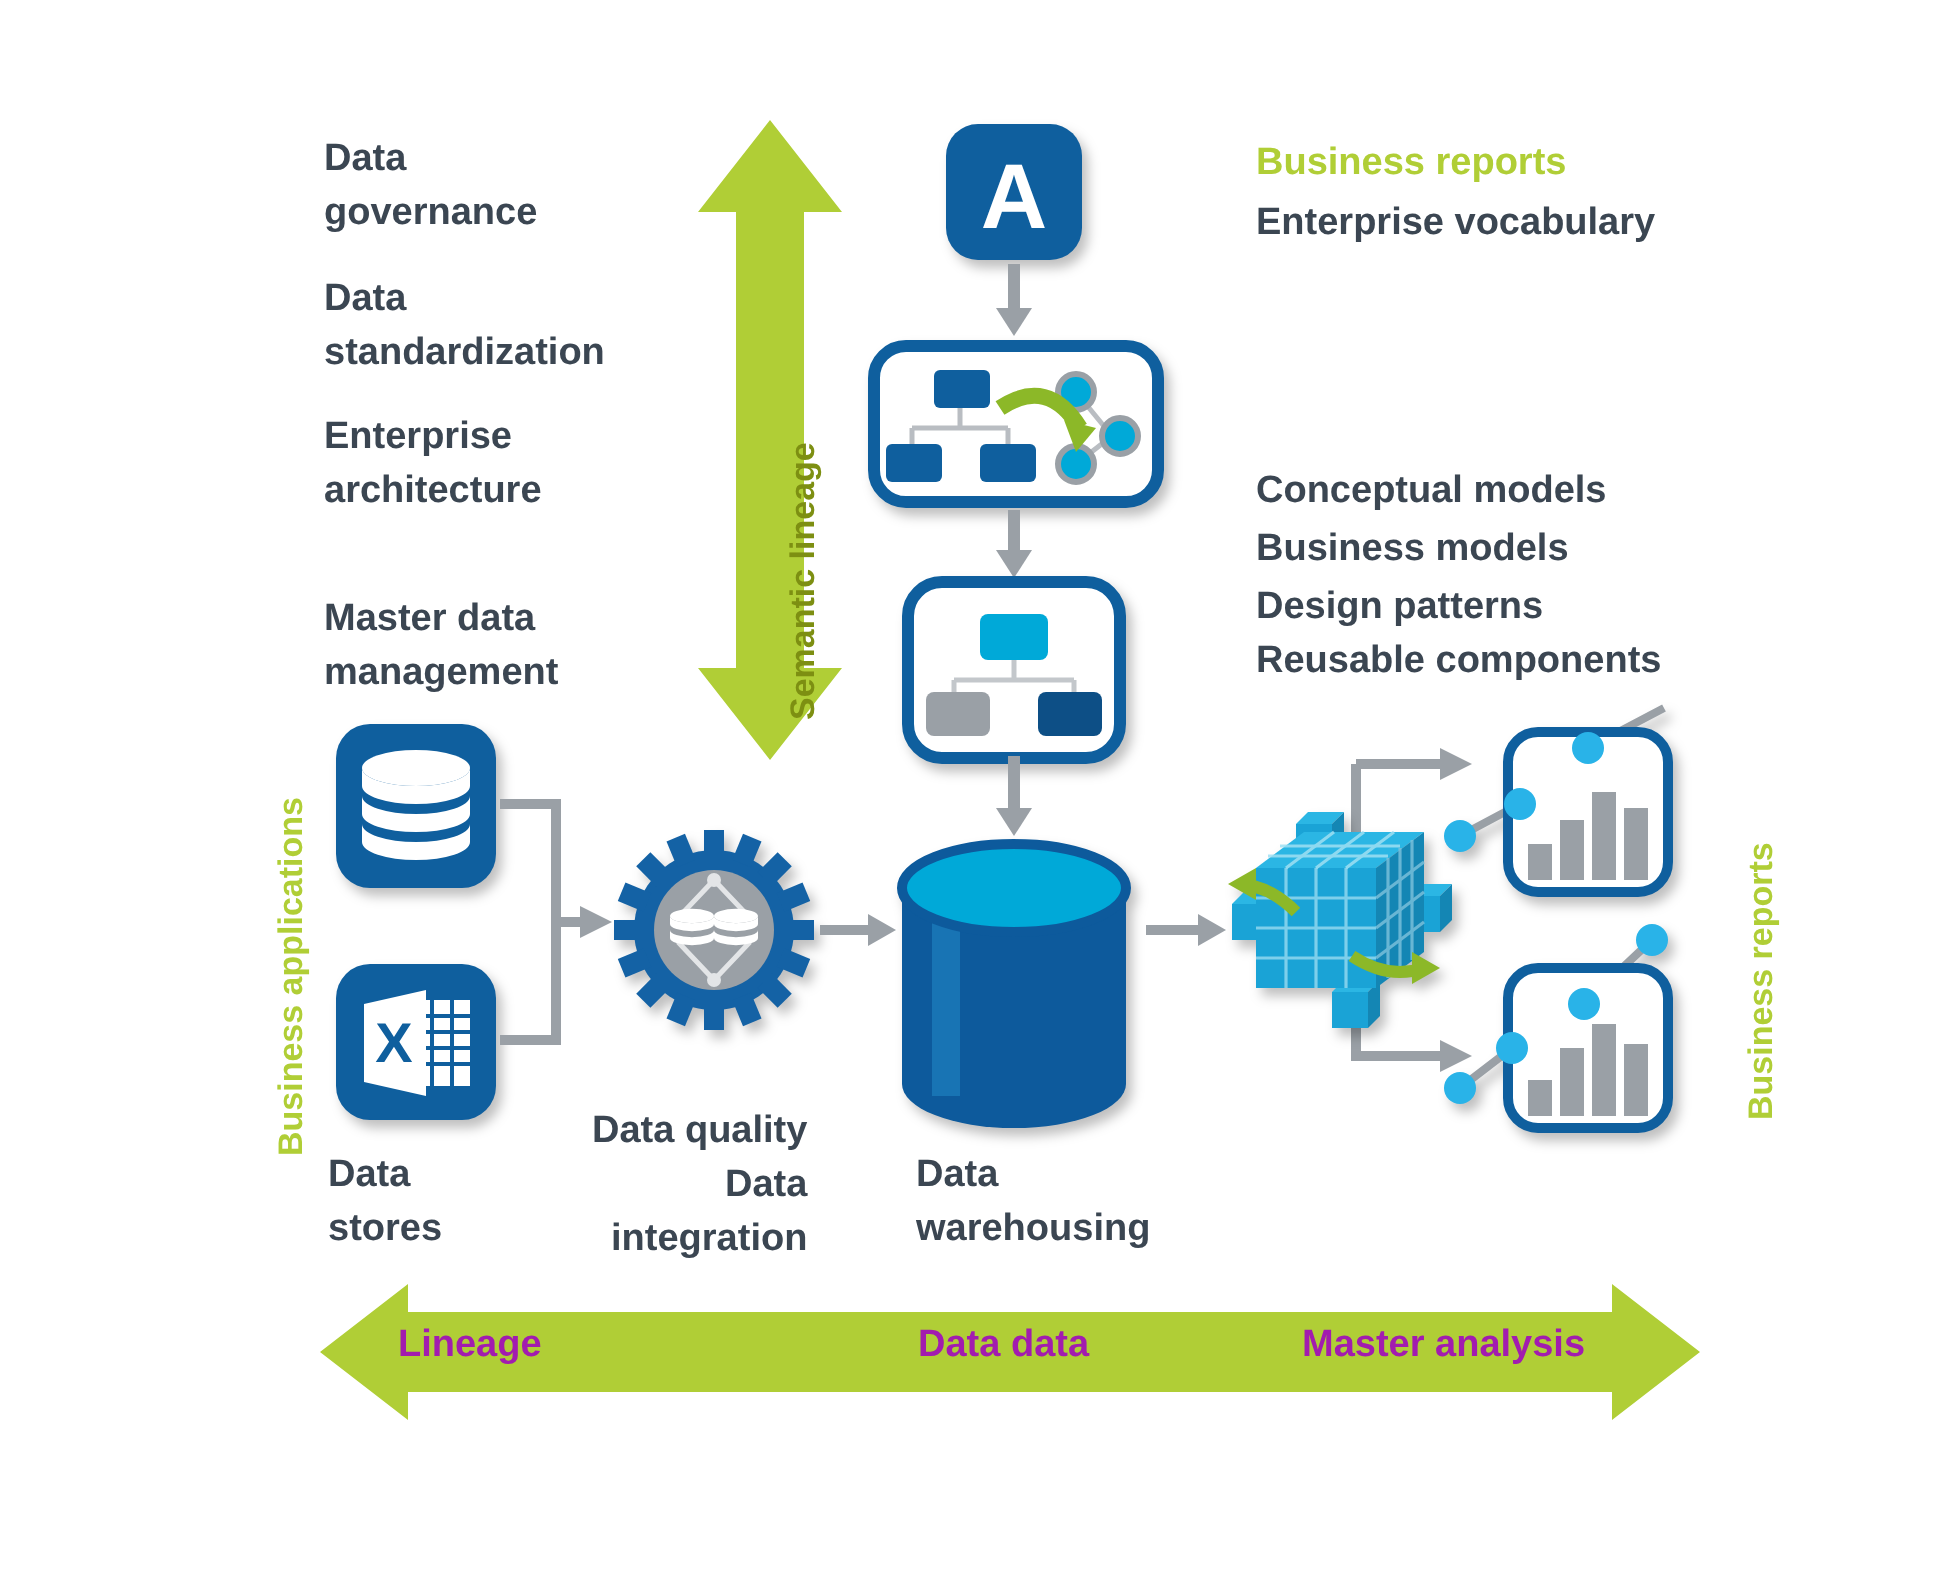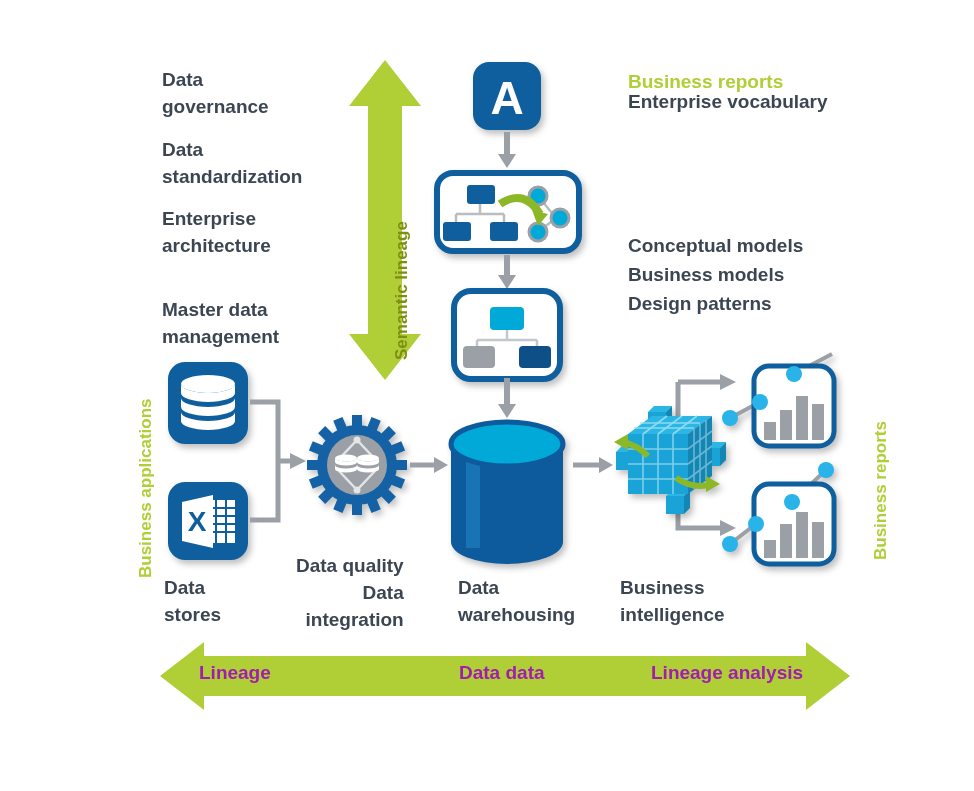--- a/index.html
+++ b/index.html
@@ -35,24 +35,25 @@
   <div class="txt" style="left:162px;top:66px;">Data
 governance</div>
   <div class="txt" style="left:162px;top:136px;">Data
 standardization</div>
   <div class="txt" style="left:162px;top:205px;">Enterprise
 architecture</div>
   <div class="txt" style="left:162px;top:296px;">Master data
 management</div>
 
   <div class="txt green" style="left:628px;top:68px;">Business reports</div>
-  <div class="txt" style="left:628px;top:88px;">Enterprise vocabulary</div>
+  <div class="txt" style="left:628px;top:98px;">Enterprise vocabulary</div>
   <div class="txt" style="left:628px;top:232px;">Conceptual models</div>
   <div class="txt" style="left:628px;top:261px;">Business models</div>
   <div class="txt" style="left:628px;top:290px;">Design patterns</div>
+  <div class="txt" style="left:628px;top:317px;">Reusable components</div>
 
   <div id="sem-arrow">
     <svg width="72" height="320" viewBox="0 0 72 320">
       <polygon points="36,0 72,46 53,46 53,274 72,274 36,320 0,274 19,274 19,46 0,46" fill="#b0ce36"></polygon>
     </svg>
   </div>
   <div id="sem-label">Semantic lineage</div>
 
   <div class="icon shadow" style="left:473px;top:62px;">
     <svg width="68" height="68" viewBox="0 0 68 68">
@@ -314,28 +315,26 @@
     </svg>
   </div>
 
   <div class="txt" style="left:164px;top:574px;">Data
 stores</div>
   <div class="txt" style="left:296px;top:552px;text-align:right;">Data quality
 Data
 integration</div>
   <div class="txt" style="left:458px;top:574px;">Data
 warehousing</div>
-  <div class="txt" style="left:620px;top:574px;">Business
-intelligence</div>
 
   <div class="vert" style="left:136px;top:578px;transform:rotate(-90deg);">Business applications</div>
   <div class="vert" style="left:871px;top:560px;transform:rotate(-90deg);">Business reports</div>
 
   <div id="flow-arrow">
     <svg width="690" height="68" viewBox="0 0 690 68">
       <polygon points="0,34 44,0 44,14 646,14 646,0 690,34 646,68 646,54 44,54 44,68" fill="#b0ce36"></polygon>
     </svg>
   </div>
   <div class="flow-lbl" style="left:199px;">Lineage</div>
   <div class="flow-lbl" style="left:459px;">Data data</div>
-  <div class="flow-lbl" style="left:651px;">Lineage analysis</div>
+  <div class="flow-lbl" style="left:651px;">Master analysis</div>
 
 </div>
 
 </body></html>

